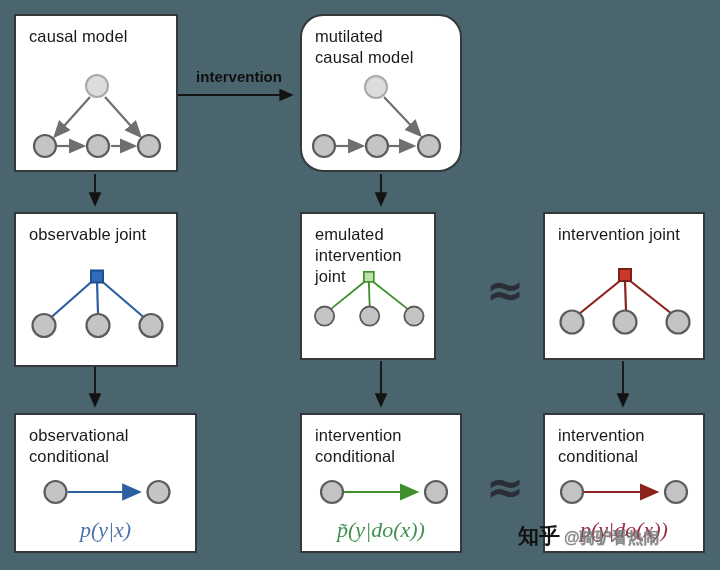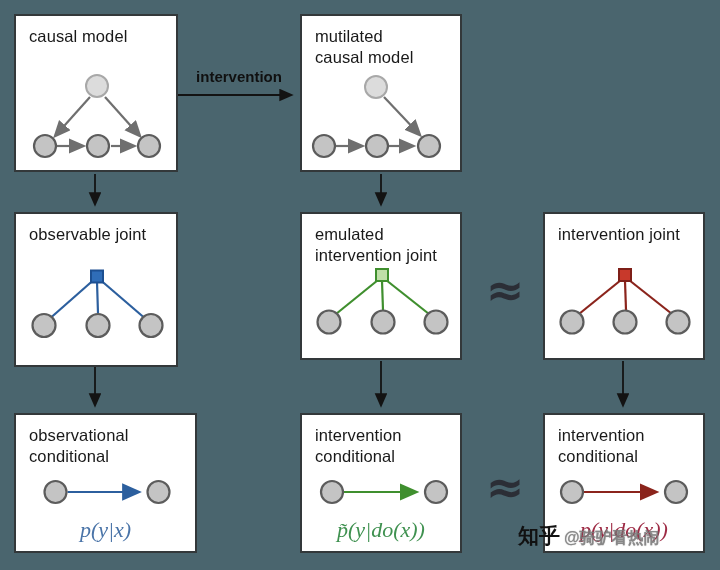--- a/index.html
+++ b/index.html
@@ -80,21 +80,21 @@
       <line x1="89" y1="81" x2="123" y2="119" stroke="#6f6f6f" stroke-width="2.2" marker-end="url(#mk-gray1)"></line>
       <line x1="41" y1="130" x2="66" y2="130" stroke="#6f6f6f" stroke-width="2.2" marker-end="url(#mk-gray1)"></line>
       <line x1="95" y1="130" x2="117" y2="130" stroke="#6f6f6f" stroke-width="2.2" marker-end="url(#mk-gray1)"></line>
       <circle cx="81" cy="70" r="11" fill="#dcdcdc" stroke="#a8a8a8" stroke-width="2"></circle>
       <circle cx="29" cy="130" r="11" fill="#c4c4c4" stroke="#5c5c5c" stroke-width="2.2"></circle>
       <circle cx="82" cy="130" r="11" fill="#c4c4c4" stroke="#5c5c5c" stroke-width="2.2"></circle>
       <circle cx="133" cy="130" r="11" fill="#c4c4c4" stroke="#5c5c5c" stroke-width="2.2"></circle>
     </svg>
   </div>
 
-  <div class="box" style="left:300px;top:14px;width:162px;height:158px;">
+  <div class="box" style="left:300px;top:14px;width:162px;height:158px;border-radius:23px;">
     <div class="box-title">mutilated
 causal model</div>
     <svg class="diagram" viewBox="0 0 158 154">
       <defs>
         <marker id="mk-gray2" markerWidth="9" markerHeight="8" refX="6" refY="3.5" orient="auto">
           <path d="M0,0 L8,3.5 L0,7 z" fill="#6f6f6f"></path>
         </marker>
       </defs>
       <line x1="82" y1="81" x2="117" y2="118" stroke="#6f6f6f" stroke-width="2.2" marker-end="url(#mk-gray2)"></line>
       <line x1="34" y1="130" x2="59" y2="130" stroke="#6f6f6f" stroke-width="2.2" marker-end="url(#mk-gray2)"></line>
@@ -112,21 +112,21 @@
       <line x1="77" y1="63" x2="35" y2="100" stroke="#2c5f9e" stroke-width="2.2"></line>
       <line x1="81" y1="64" x2="82" y2="96" stroke="#2c5f9e" stroke-width="2.2"></line>
       <line x1="85" y1="63" x2="128" y2="100" stroke="#2c5f9e" stroke-width="2.2"></line>
       <rect x="75" y="53" width="12" height="12" fill="#2f6db8" stroke="#1c4f91" stroke-width="2"></rect>
       <circle cx="28" cy="108" r="11.5" fill="#c4c4c4" stroke="#5c5c5c" stroke-width="2.2"></circle>
       <circle cx="82" cy="108" r="11.5" fill="#c4c4c4" stroke="#5c5c5c" stroke-width="2.2"></circle>
       <circle cx="135" cy="108" r="11.5" fill="#c4c4c4" stroke="#5c5c5c" stroke-width="2.2"></circle>
     </svg>
   </div>
 
-  <div class="box" style="left:300px;top:212px;width:162px;height:148px;">
+  <div class="box" style="left:300px;top:212px;width:136px;height:148px;">
     <div class="box-title">emulated
 intervention joint</div>
     <svg class="diagram" viewBox="0 0 158 144">
       <line x1="76" y1="66" x2="34" y2="100" stroke="#3f8f2e" stroke-width="2.2"></line>
       <line x1="80" y1="67" x2="81" y2="96" stroke="#3f8f2e" stroke-width="2.2"></line>
       <line x1="84" y1="66" x2="127" y2="100" stroke="#3f8f2e" stroke-width="2.2"></line>
       <rect x="74" y="55" width="12" height="12" fill="#bfdfa8" stroke="#3f8f2e" stroke-width="2"></rect>
       <circle cx="27" cy="108" r="11.5" fill="#c4c4c4" stroke="#5c5c5c" stroke-width="2.2"></circle>
       <circle cx="81" cy="108" r="11.5" fill="#c4c4c4" stroke="#5c5c5c" stroke-width="2.2"></circle>
       <circle cx="134" cy="108" r="11.5" fill="#c4c4c4" stroke="#5c5c5c" stroke-width="2.2"></circle>

